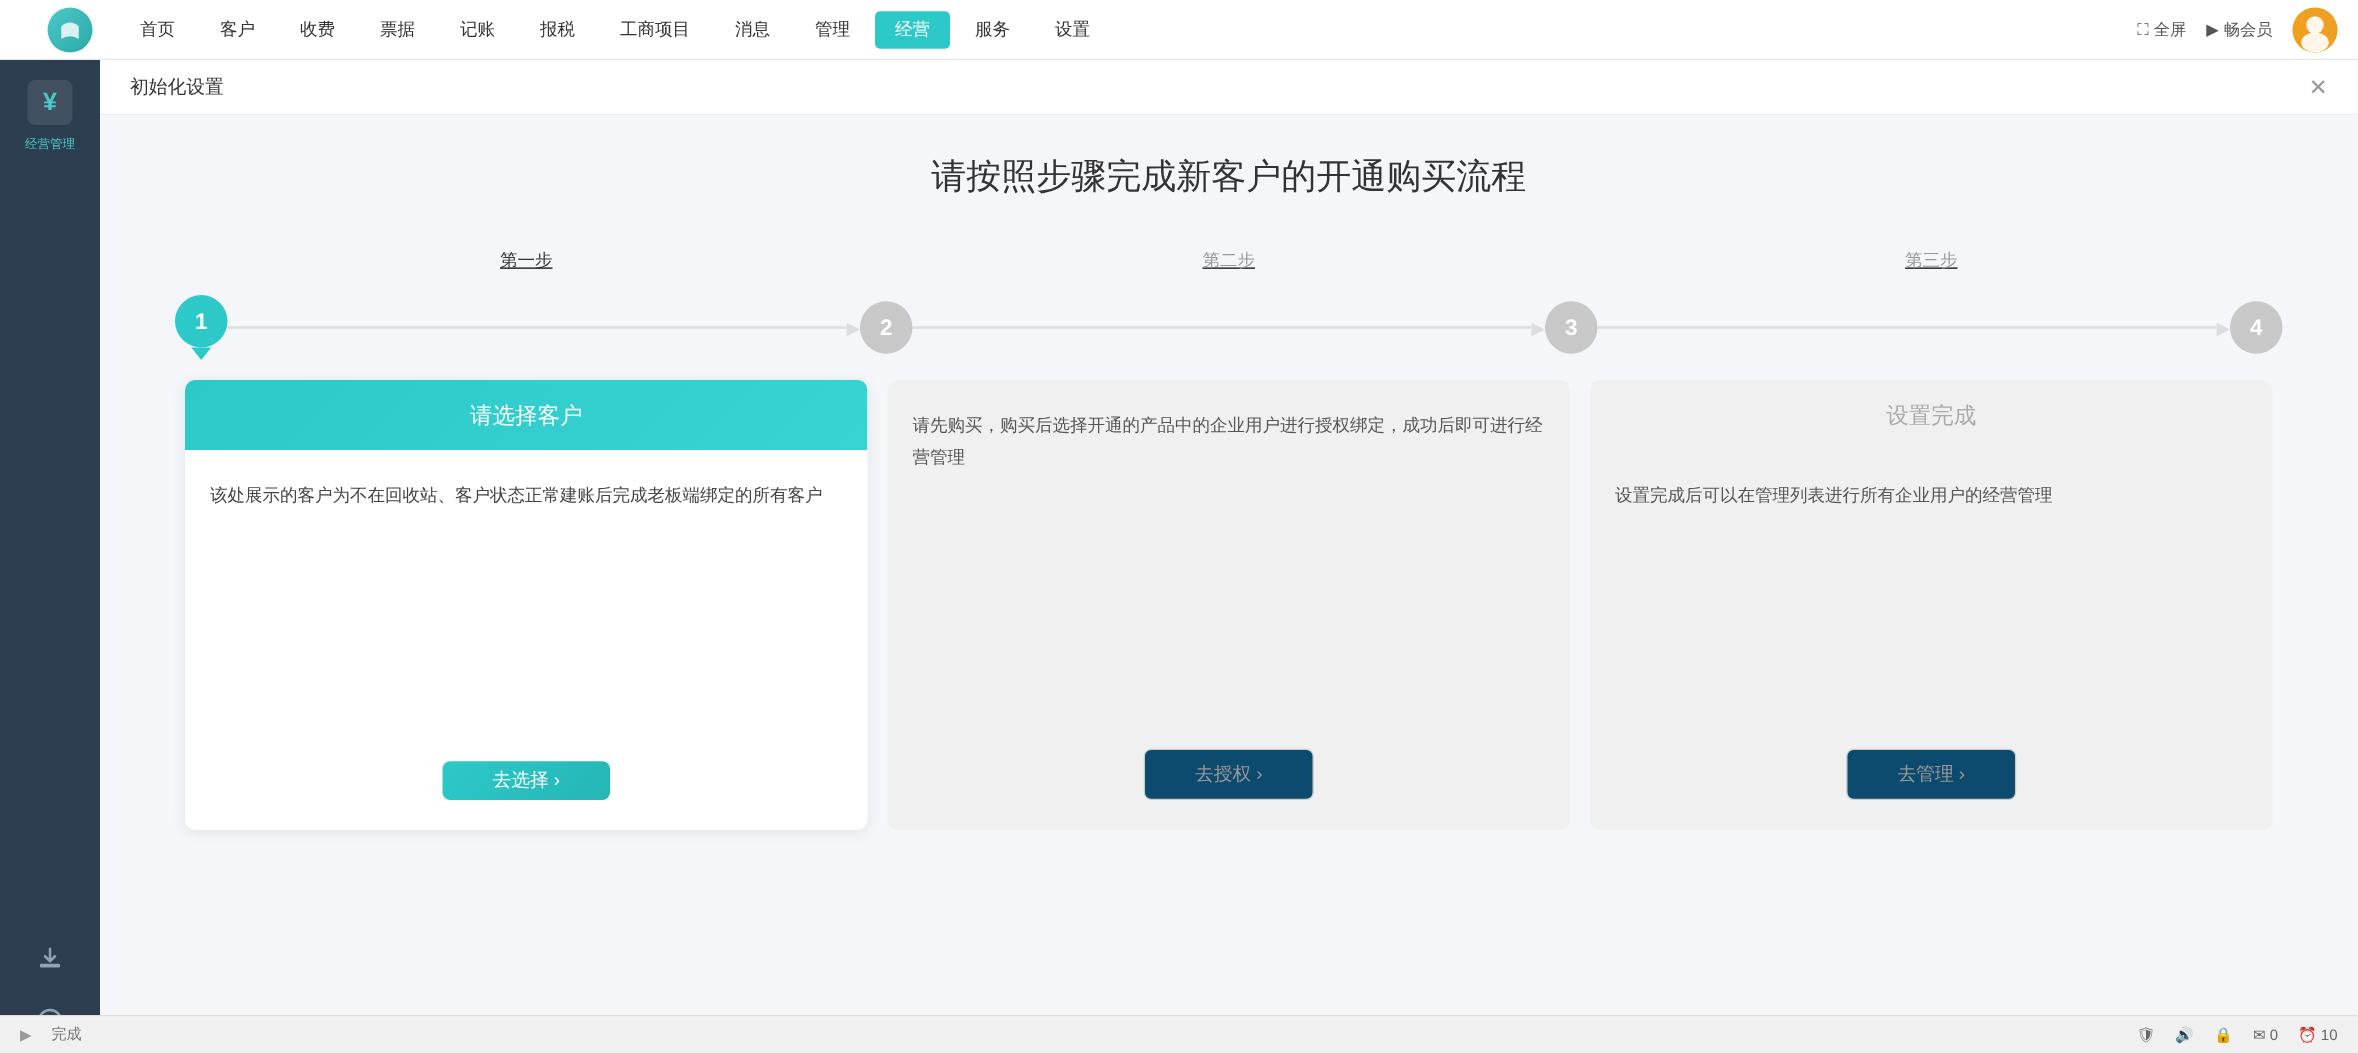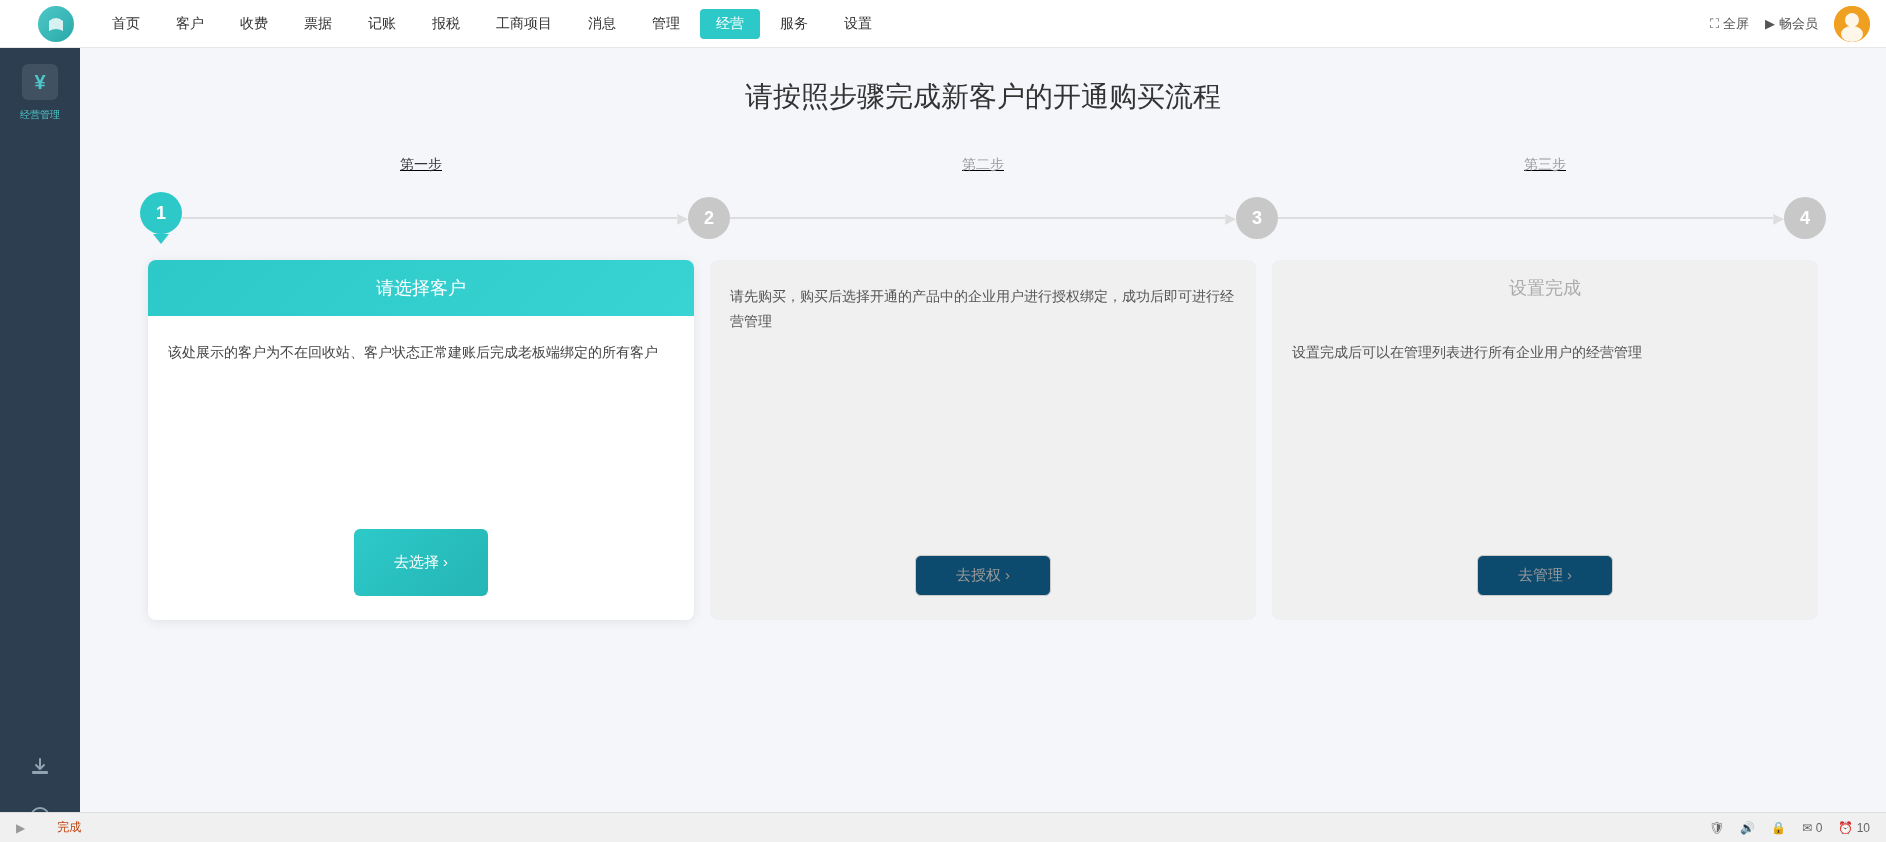--- a/index.html
+++ b/index.html
@@ -157,21 +157,21 @@
       font-size: 14px;
       line-height: 1.8;
       flex: 1;
     }
     .card-body.active { color: #444; }
     .card-footer {
       padding: 16px 20px 24px;
       display: flex; justify-content: center;
     }
     .btn-select {
-      padding: 24px 40px;
+      padding: 6px 40px;
       border-radius: 6px;
       font-size: 15px;
       cursor: pointer;
       border: none;
       background: linear-gradient(135deg, #2dc9c9, #25b5b5);
       color: white;
       display: flex; align-items: center; gap: 6px;
     }
     .btn-outline {
       padding: 10px 40px;
@@ -295,20 +295,24 @@
       <svg width="22" height="22" viewBox="0 0 22 22" fill="none">
         <circle cx="11" cy="11" r="9" stroke="#8fa3b0" stroke-width="2"></circle>
         <text x="11" y="16" text-anchor="middle" font-size="13" fill="#8fa3b0" font-family="Arial">?</text>
       </svg>
     </div>
   </div>
 </div>
 
 <div class="main-area">
 
+  <div class="page-header">
+    <span class="page-title">初始化设置</span>
+    <span class="close-btn">✕</span>
+  </div>
 
   <div class="content">
     <div class="main-title">请按照步骤完成新客户的开通购买流程</div>
 
     <div class="steps-wrapper">
 
       <div class="steps-labels-row" id="step-labels-row">
           <div class="step-item">
             <div class="step-label active">第一步</div>
           </div>
@@ -371,21 +375,21 @@
               <button class="btn-outline">去管理 ›</button>
             </div>
           </div>
         </div>
     </div>
   </div>
 </div>
 
 <div class="status-bar">
   <span style="color:#999;">▶</span>
-  <span style="color:#c2410c;font-size:12px;margin-left:16px;">完成</span>
+  <span style="color:#737373;font-size:12px;">完成</span>
   <div class="status-right">
     <span>🛡</span>
     <span>🔊</span>
     <span>🔒</span>
     <span>✉ 0</span>
     <span>⏰ 10</span>
   </div>
 </div>
 
 </body></html>

